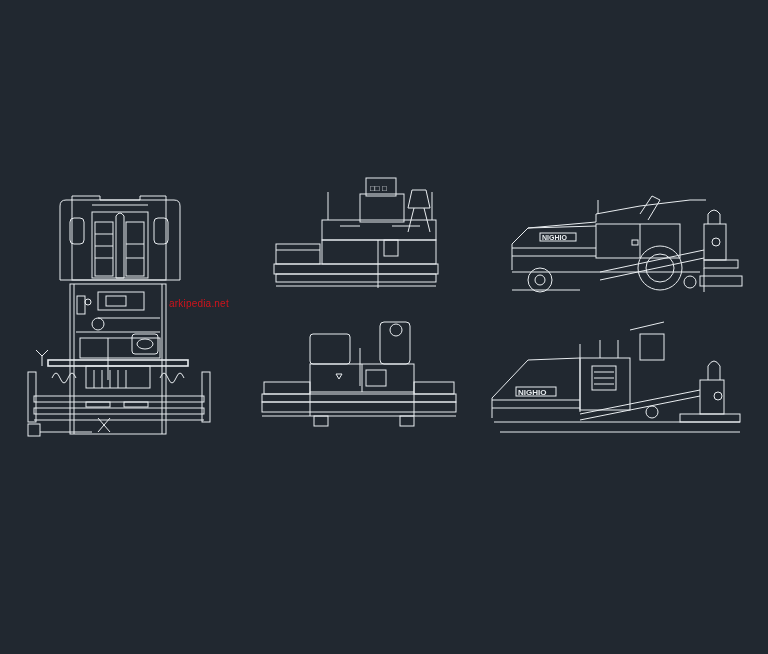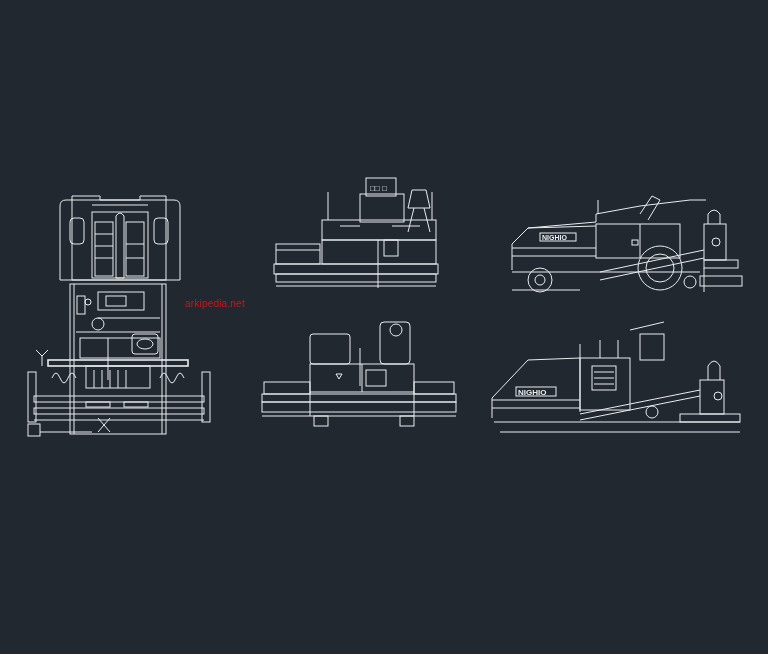--- a/index.html
+++ b/index.html
@@ -3,21 +3,21 @@
 <meta charset="utf-8">
 <style>
   html, body { margin: 0; padding: 0; }
   body {
     width: 768px; height: 654px; overflow: hidden;
     background: #212830;
     font-family: "Liberation Sans", sans-serif;
   }
   #canvas { position: absolute; left: 0; top: 0; width: 768px; height: 654px; }
   .watermark {
-    position: absolute; left: 185px; top: 298px;
+    position: absolute; left: 169px; top: 298px;
     color: #d0141c; font-size: 10px; letter-spacing: 0.2px;
     font-family: "Liberation Sans", sans-serif;
   }
   svg .ln { stroke: #e8ecef; stroke-width: 1; fill: none; }
   svg .ln2 { stroke: #e8ecef; stroke-width: 1.6; fill: none; }
   svg .txt { fill: #e8ecef; font-family: "Liberation Sans", sans-serif; font-weight: bold; }
 </style>
 </head>
 <body>
 

